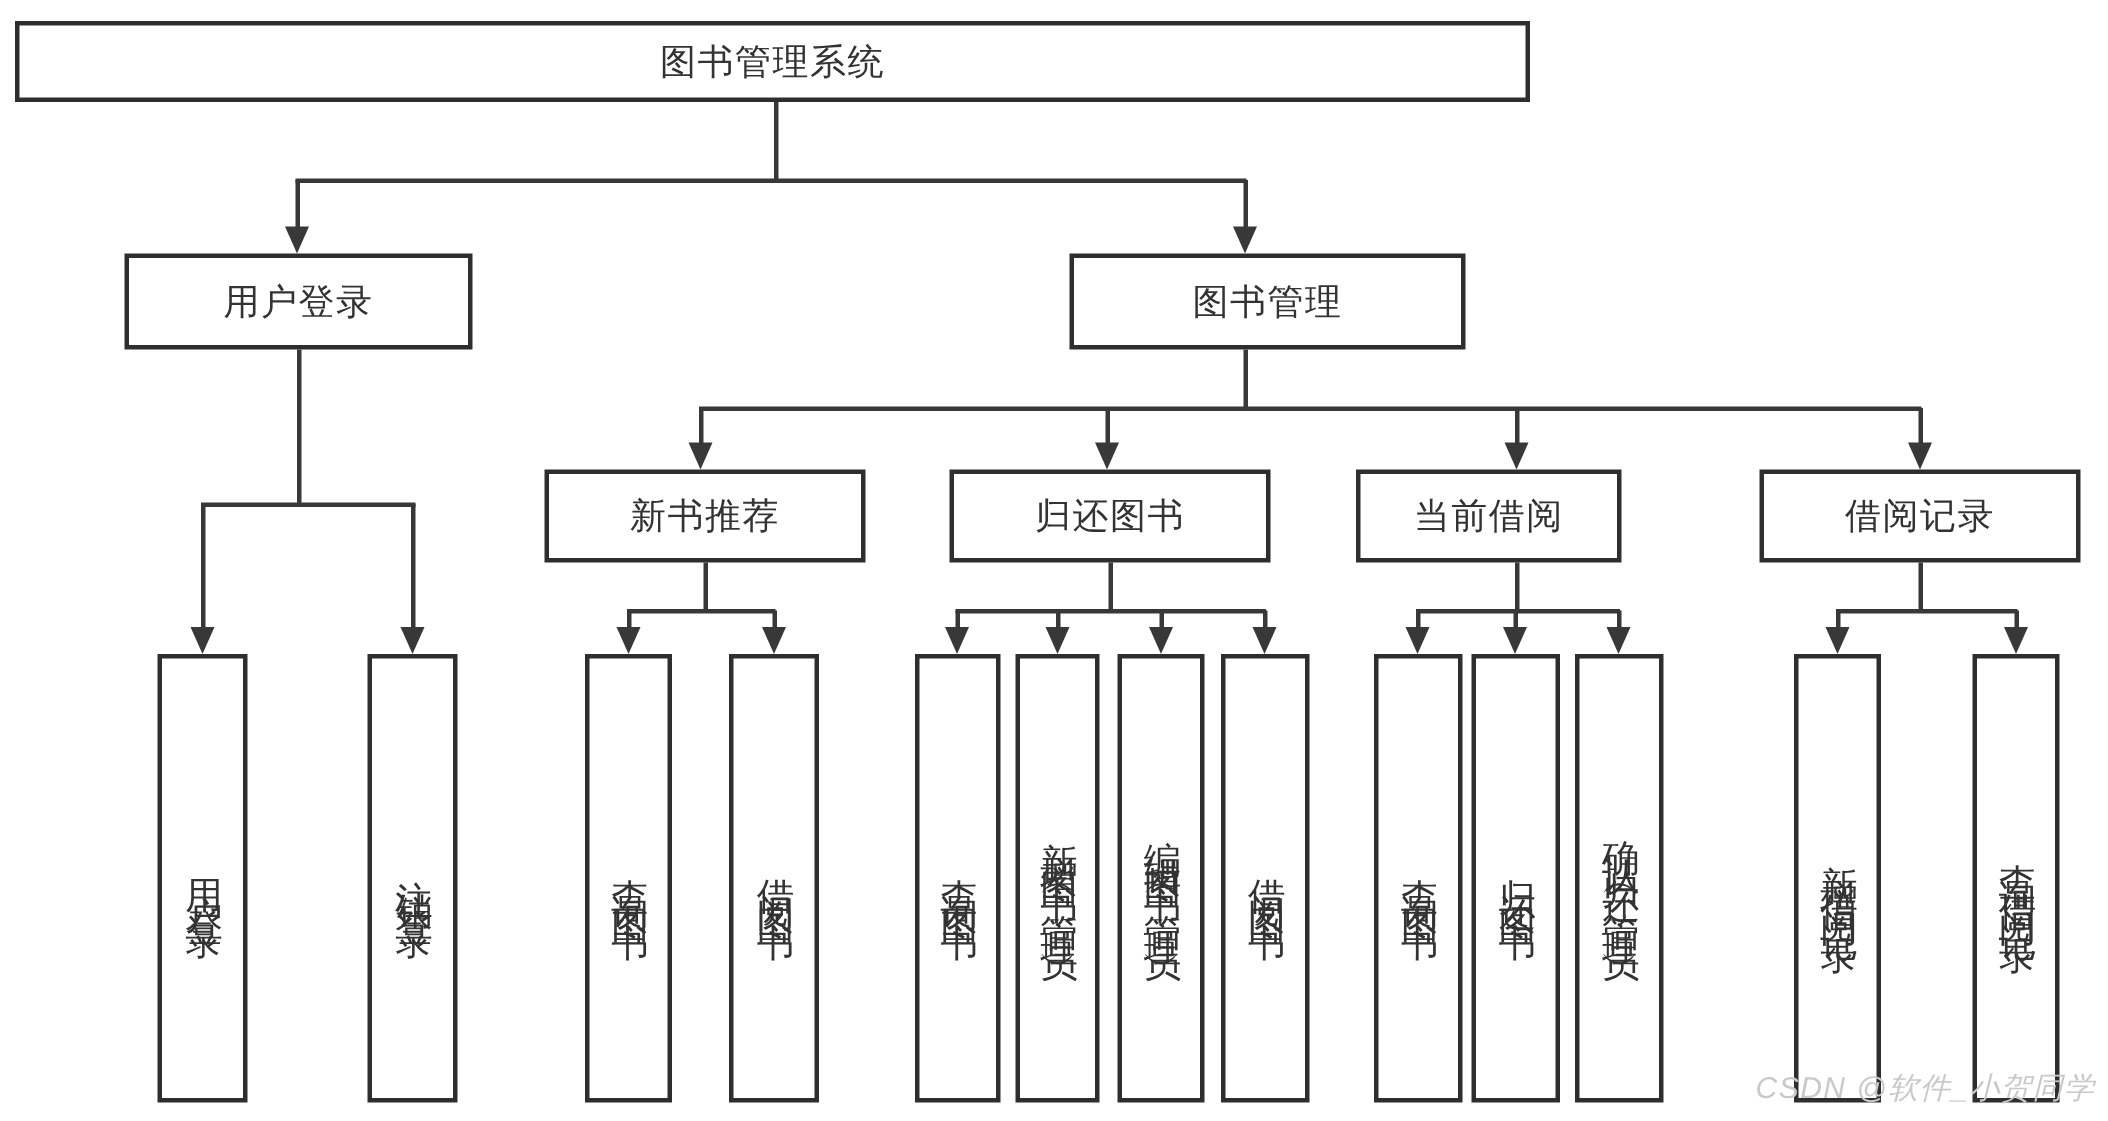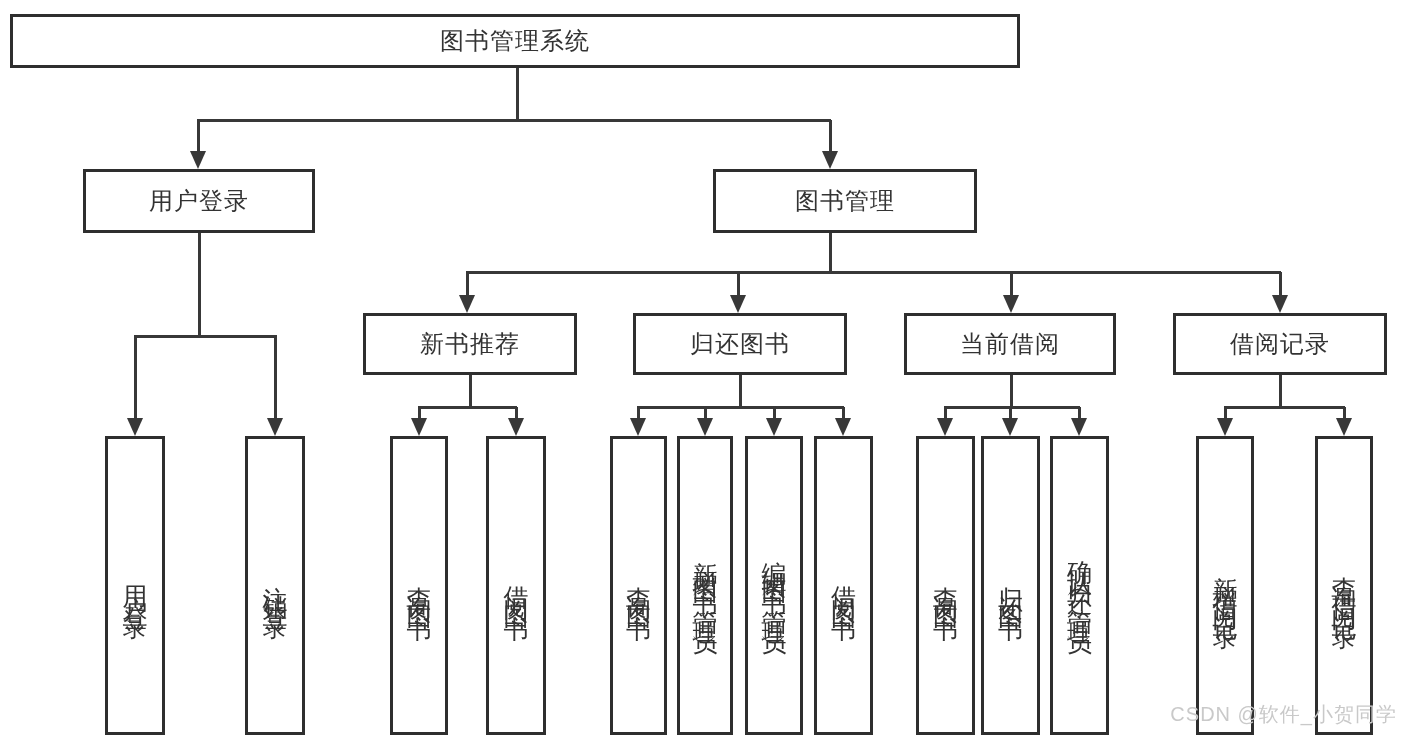--- a/index.html
+++ b/index.html
@@ -26,22 +26,22 @@
     font-size:25px;letter-spacing:10px;line-height:1;white-space:nowrap;
   }
   .vl{position:absolute;width:3px;background:var(--line);}
   .hl{position:absolute;height:3px;background:var(--line);}
   .ah{
     position:absolute;width:0;height:0;
     border-left:8px solid transparent;border-right:8px solid transparent;
     border-top:18px solid var(--line);
   }
   .watermark{
-    position:absolute;right:8px;bottom:19px;
-    color:var(--watermark);font-size:20px;letter-spacing:1px;
+    position:absolute;right:8px;bottom:8px;
+    color:var(--watermark);font-size:20px;letter-spacing:1px;font-style:italic;
   }
 </style>
 </head>
 <body>
 
 <div class="canvas">
 
   <div class="box" style="left:10px;top:14px;width:1010px;height:54px">
     <span>图书管理系统</span>
   </div>
@@ -77,21 +77,21 @@
   <div class="ah" style="left:1003px;top:295px"></div>
   <div class="vl" style="left:1279px;top:272px;height:26px"></div>
   <div class="ah" style="left:1272px;top:295px"></div>
 
   <div class="box" style="left:363px;top:313px;width:214px;height:62px">
     <span>新书推荐</span>
   </div>
   <div class="box" style="left:633px;top:313px;width:214px;height:62px">
     <span>归还图书</span>
   </div>
-  <div class="box" style="left:904px;top:313px;width:212px;height:62px">
+  <div class="box" style="left:904px;top:313px;width:177px;height:62px">
     <span>当前借阅</span>
   </div>
   <div class="box" style="left:1173px;top:313px;width:214px;height:62px">
     <span>借阅记录</span>
   </div>
 
   <div class="vl" style="left:469px;top:375px;height:32px"></div>
   <div class="hl" style="left:418px;top:406px;width:99px"></div>
   <div class="vl" style="left:418px;top:407px;height:13px"></div>
   <div class="ah" style="left:411px;top:418px"></div>

